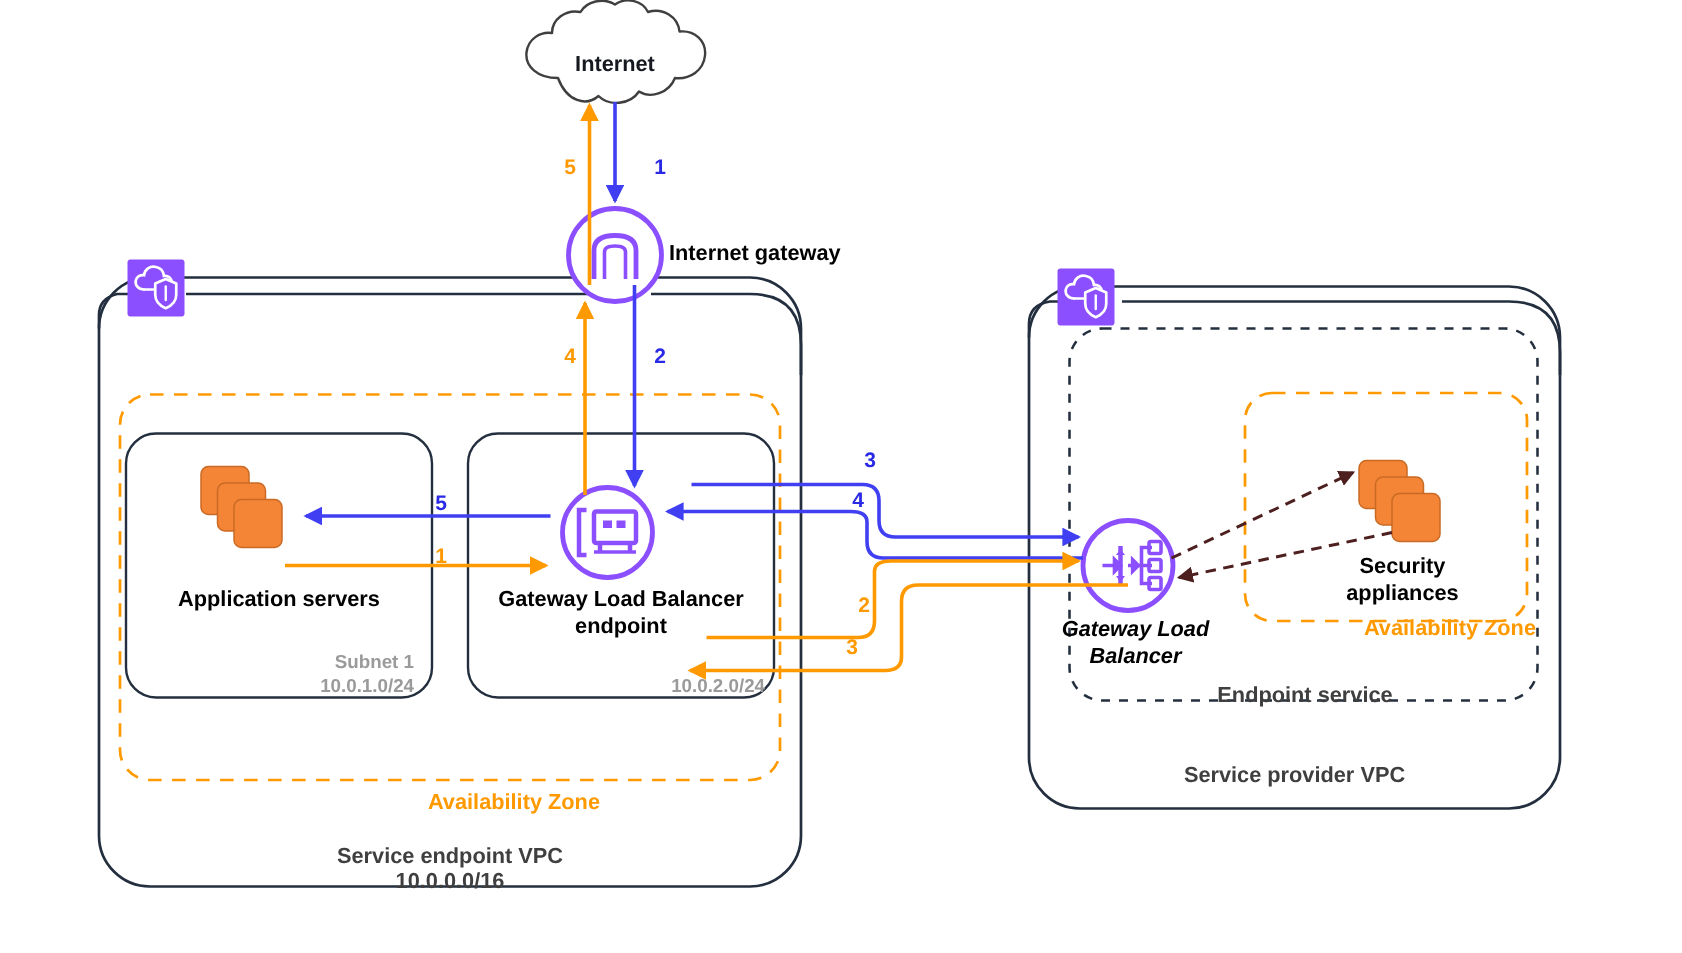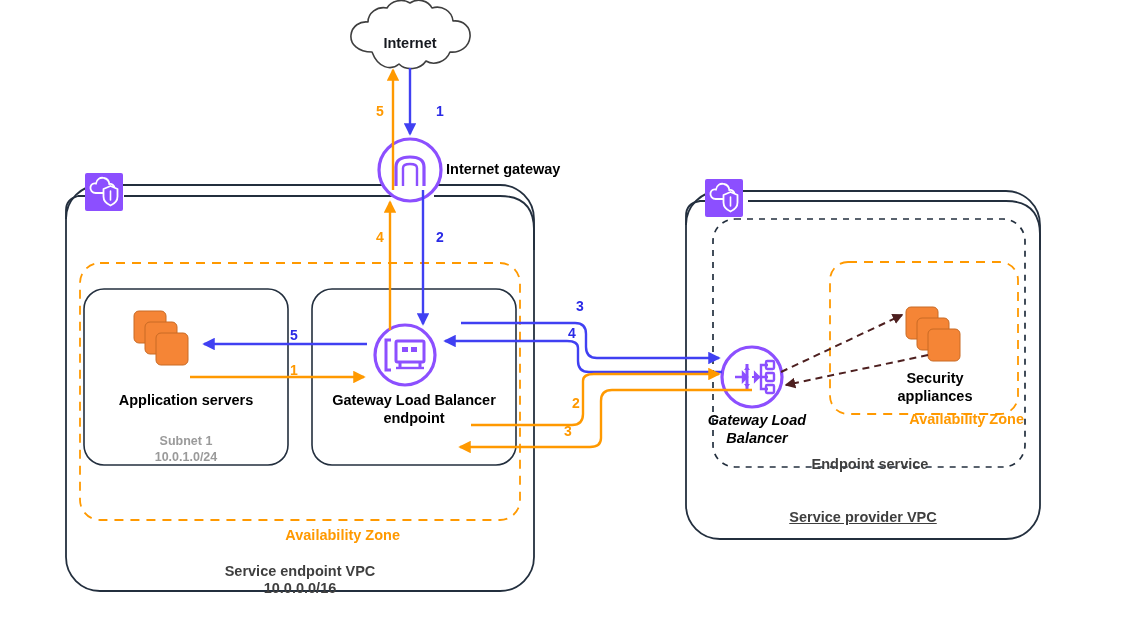--- a/index.html
+++ b/index.html
@@ -33,21 +33,21 @@
   .lbl-node {
     font-size: 14.5px;
     font-weight: bold;
     color: #000000;
     text-align: center;
   }
   .lbl-sub {
     font-size: 12.5px;
     font-weight: bold;
     color: #9a9a9a;
-    text-align: center;
+    text-align: right;
   }
   .lbl-az {
     font-size: 14.5px;
     font-weight: bold;
     color: #ff9900;
     text-align: right;
   }
   .lbl-vpc {
     font-size: 14.5px;
     font-weight: bold;
@@ -222,36 +222,37 @@
   <div class="lbl lbl-cloud" style="left:360px; top:35px; width:100px;">Internet</div>
 
   <div class="lbl lbl-node" style="left:446px; top:161px; width:180px; text-align:left;">Internet gateway</div>
 
   <div class="lbl lbl-node" style="left:96px; top:392px; width:180px;">Application servers</div>
   <div class="lbl lbl-sub" style="left:96px; top:434px; width:180px;">Subnet 1</div>
   <div class="lbl lbl-sub" style="left:96px; top:450px; width:180px;">10.0.1.0/24</div>
 
   <div class="lbl lbl-node" style="left:318px; top:392px; width:192px;">Gateway Load Balancer
 endpoint</div>
+  <div class="lbl lbl-sub" style="left:318px; top:450px; width:192px;">10.0.2.0/24</div>
 
   <div class="lbl lbl-az" style="left:200px; top:527px; width:200px;">Availability Zone</div>
   <div class="lbl lbl-vpc" style="left:180px; top:563px; width:240px;">Service endpoint VPC</div>
   <div class="lbl lbl-vpc" style="left:180px; top:580px; width:240px;">10.0.0.0/16</div>
 
   <div class="lbl lbl-node" style="left:702px; top:412px; width:110px;font-style:italic;">Gateway Load
 Balancer</div>
 
   <div class="lbl lbl-node" style="left:875px; top:370px; width:120px;">Security
 appliances</div>
 
   <div class="lbl lbl-az" style="left:824px; top:411px; width:200px;">Availability Zone</div>
 
   <div class="lbl lbl-vpc" style="left:770px; top:456px; width:200px;">Endpoint service</div>
 
-  <div class="lbl lbl-vpc" style="left:763px; top:509px; width:200px;text-decoration:underline;">Service provider VPC</div>
+  <div class="lbl lbl-vpc" style="left:763px; top:509px; width:200px;">Service provider VPC</div>
 
   <div class="lbl lbl-step step-orange" style="left:370px; top:103px; width:20px;">5</div>
   <div class="lbl lbl-step step-blue" style="left:430px; top:103px; width:20px;">1</div>
 
   <div class="lbl lbl-step step-orange" style="left:370px; top:229px; width:20px;">4</div>
   <div class="lbl lbl-step step-blue" style="left:430px; top:229px; width:20px;">2</div>
 
   <div class="lbl lbl-step step-blue" style="left:284px; top:327px; width:20px;">5</div>
   <div class="lbl lbl-step step-orange" style="left:284px; top:362px; width:20px;">1</div>
 

